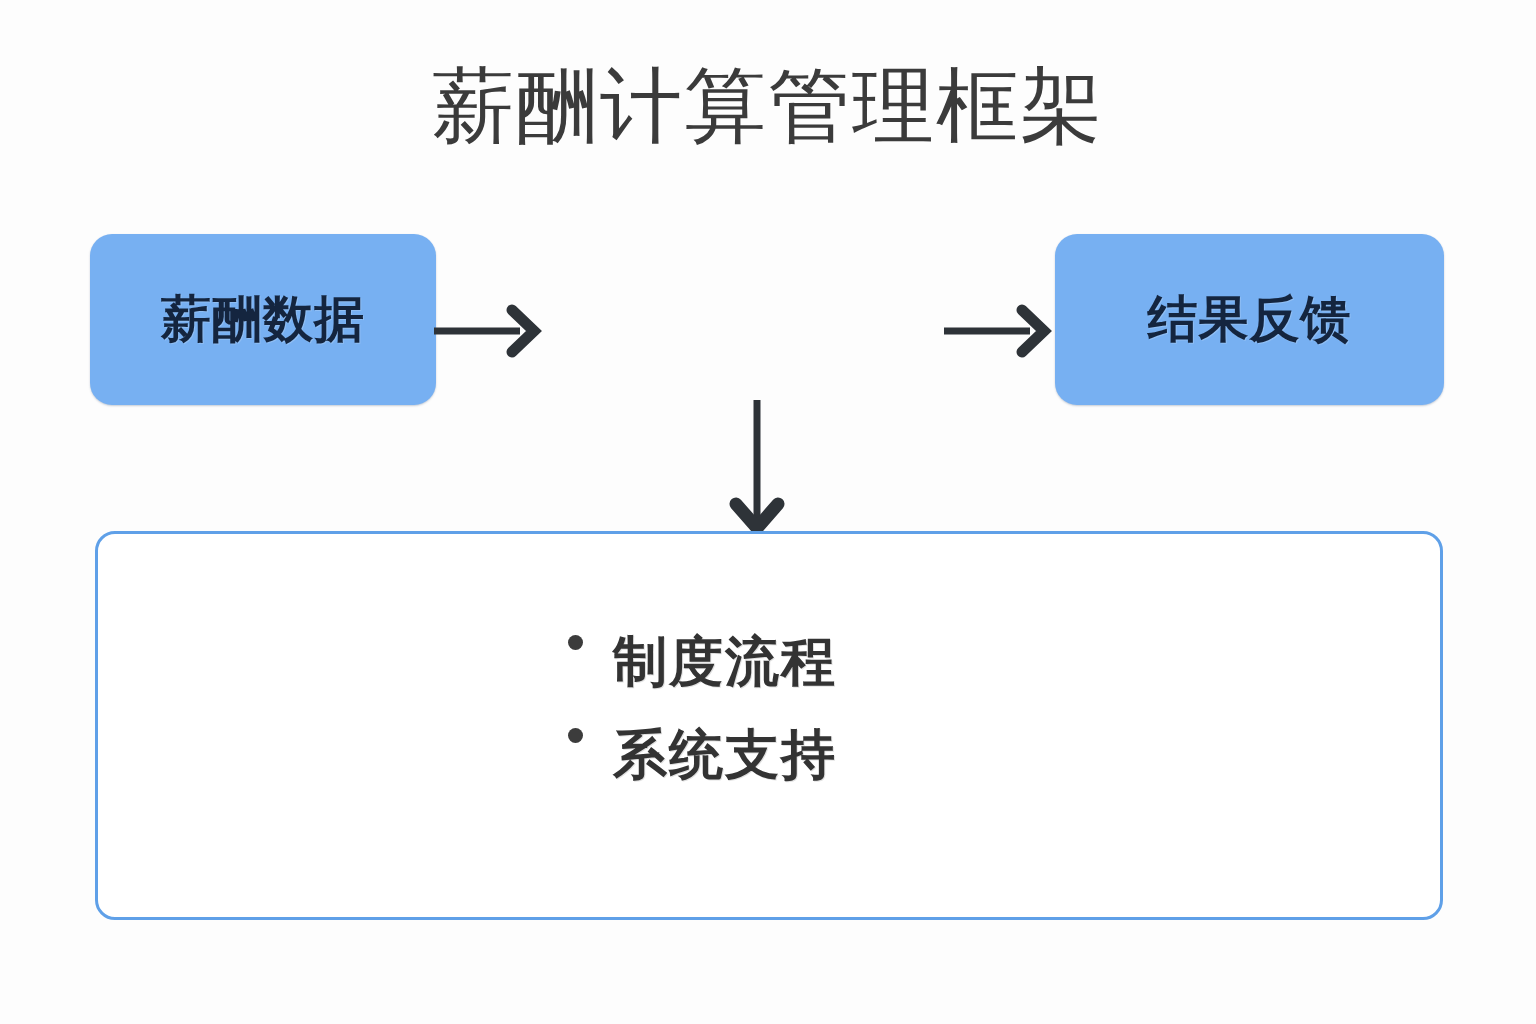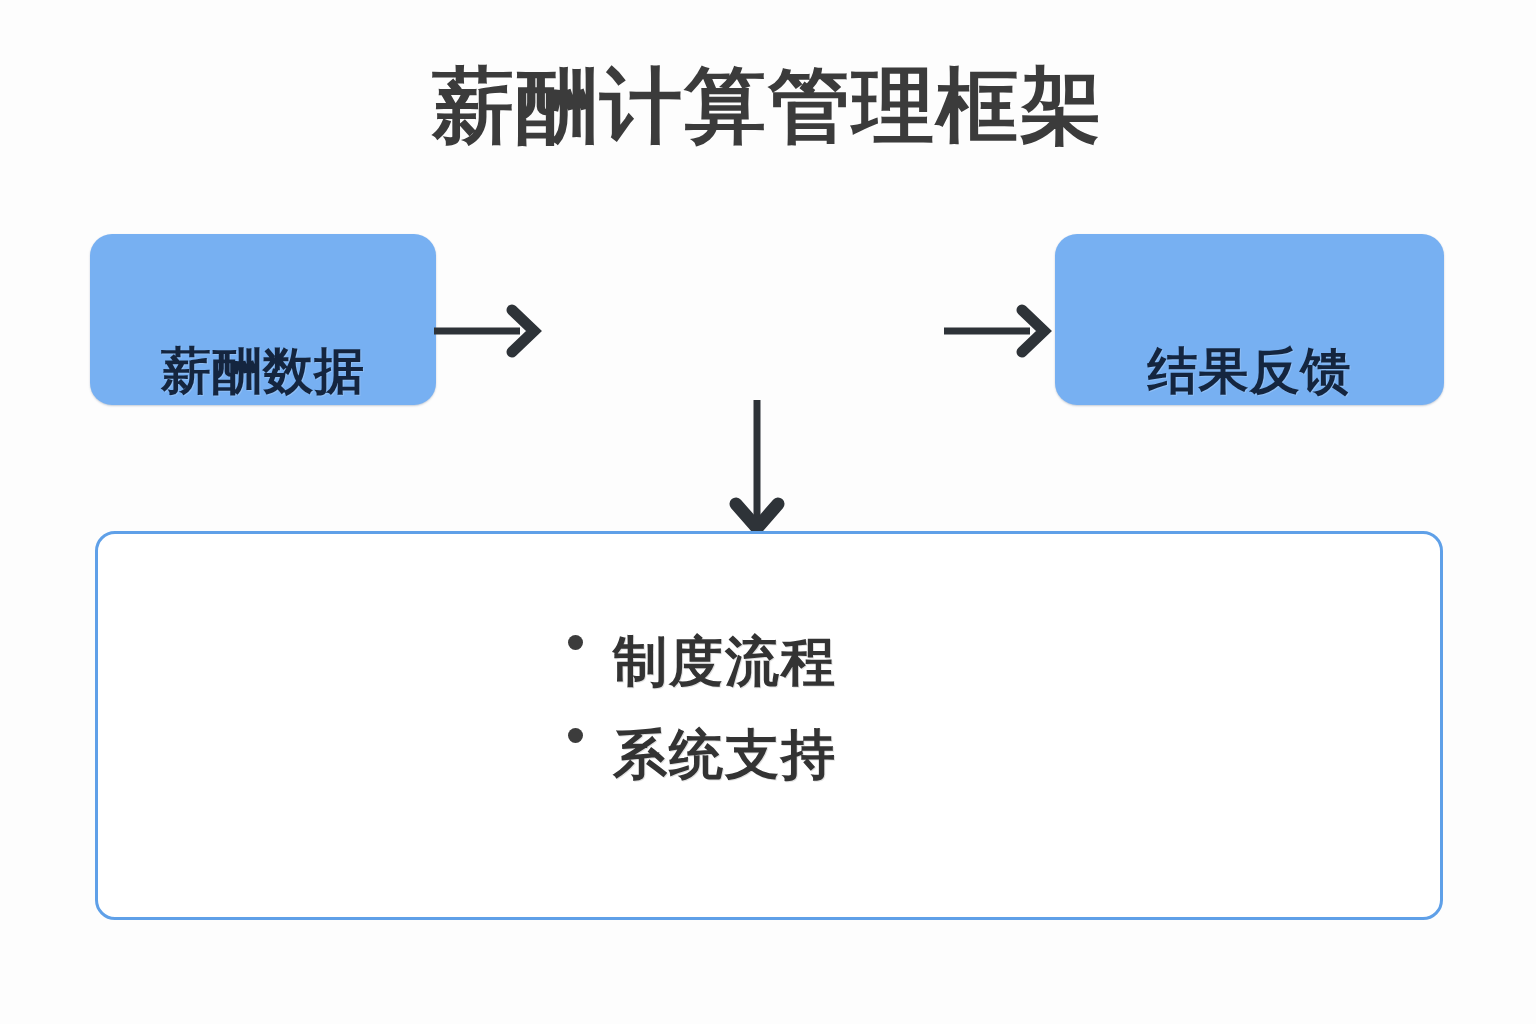--- a/index.html
+++ b/index.html
@@ -24,35 +24,35 @@
 
   
   .diagram-title {
     position: absolute;
     left: 0;
     top: 56px;
     width: 1536px;
     text-align: center;
     font-size: 82px;
     line-height: 100px;
-    font-weight: bold;
+    font-weight: normal;
     color: #3b3b3b;
     letter-spacing: 2px;
     white-space: nowrap;
   }
 
   
   .proc-box {
     position: absolute;
     top: 234px;
     height: 171px;
     background: #77b0f2;
     border-radius: 22px;
     display: flex;
-    align-items: flex-end;
+    align-items: center;
     justify-content: center;
     box-shadow: 0 1px 2px rgba(30, 60, 100, 0.25);
   }
   .proc-label {
     font-size: 50px;
     font-weight: bold;
     color: #14253f;
     letter-spacing: 1px;
     white-space: nowrap;
     text-shadow: 1px 1px 0 rgba(255,255,255,0.18);

